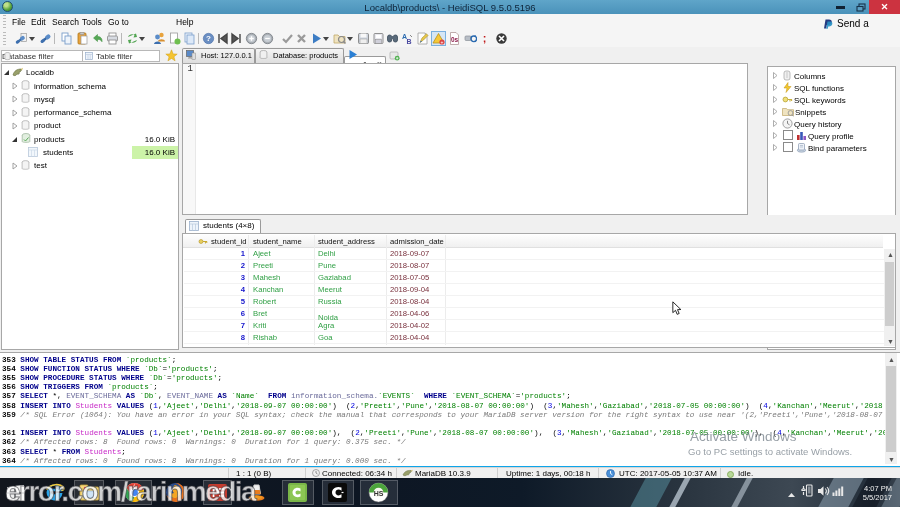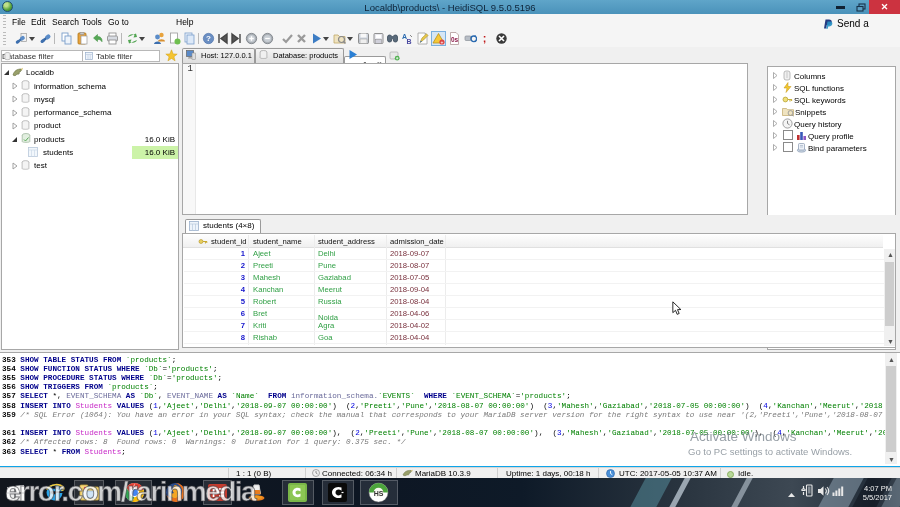--- a/index.html
+++ b/index.html
@@ -496,20 +496,21 @@
 <div class="ll" style="top:2.5px;"><span class="n">353 </span><span class="k">SHOW TABLE STATUS FROM </span><span class="g">`products`</span>;</div>
 <div class="ll" style="top:11.7px;"><span class="n">354 </span><span class="k">SHOW FUNCTION STATUS WHERE </span><span class="g">`Db`</span>=<span class="g">'products'</span>;</div>
 <div class="ll" style="top:20.9px;"><span class="n">355 </span><span class="k">SHOW PROCEDURE STATUS WHERE </span><span class="g">`Db`</span>=<span class="g">'products'</span>;</div>
 <div class="ll" style="top:30.1px;"><span class="n">356 </span><span class="k">SHOW TRIGGERS FROM </span><span class="g">`products`</span>;</div>
 <div class="ll" style="top:39.3px;"><span class="n">357 </span><span class="k">SELECT</span> *, <span class="q">EVENT_SCHEMA</span> <span class="k">AS</span> <span class="g">`Db`</span>, <span class="q">EVENT_NAME</span> <span class="k">AS</span> <span class="g">`Name`</span>  <span class="k">FROM</span> <span class="q">information_schema.</span><span class="g">`EVENTS`</span>  <span class="k">WHERE</span> <span class="g">`EVENT_SCHEMA`</span>=<span class="g">'products'</span>;</div>
 <div class="ll" style="top:48.5px;"><span class="n">358 </span><span class="k">INSERT INTO</span> <span class="m">Students</span> <span class="k">VALUES</span> (<span class="u">1</span>,<span class="g">'Ajeet'</span>,<span class="g">'Delhi'</span>,<span class="g">'2018-09-07 00:00:00'</span>)  (<span class="u">2</span>,<span class="g">'Preeti'</span>,<span class="g">'Pune'</span>,<span class="g">'2018-08-07 00:00:00'</span>)  (<span class="u">3</span>,<span class="g">'Mahesh'</span>,<span class="g">'Gaziabad'</span>,<span class="g">'2018-07-05 00:00:00'</span>)  (<span class="u">4</span>,<span class="g">'Kanchan'</span>,<span class="g">'Meerut'</span>,<span class="g">'2018</span></div>
 <div class="ll" style="top:57.7px;"><span class="n">359 </span><span class="c">/* SQL Error (1064): You have an error in your SQL syntax; check the manual that corresponds to your MariaDB server version for the right syntax to use near '(2,'Preeti','Pune','2018-08-07</span></div>
 <div class="ll" style="top:76.1px;"><span class="n">361 </span><span class="k">INSERT INTO</span> <span class="m">Students</span> <span class="k">VALUES</span> (<span class="u">1</span>,<span class="g">'Ajeet'</span>,<span class="g">'Delhi'</span>,<span class="g">'2018-09-07 00:00:00'</span>),  (<span class="u">2</span>,<span class="g">'Preeti'</span>,<span class="g">'Pune'</span>,<span class="g">'2018-08-07 00:00:00'</span>),  (<span class="u">3</span>,<span class="g">'Mahesh'</span>,<span class="g">'Gaziabad'</span>,<span class="g">'2018-07-05 00:00:00'</span>),  (<span class="u">4</span>,<span class="g">'Kanchan'</span>,<span class="g">'Meerut'</span>,<span class="g">'20</span></div>
 <div class="ll" style="top:85.3px;"><span class="n">362 </span><span class="c">/* Affected rows: 8  Found rows: 0  Warnings: 0  Duration for 1 query: 0.375 sec. */</span></div>
 <div class="ll" style="top:94.5px;"><span class="n">363 </span><span class="k">SELECT</span> * <span class="k">FROM</span> <span class="m">Students</span>;</div>
+<div class="ll" style="top:103.7px;"><span class="n">364 </span><span class="c">/* Affected rows: 0  Found rows: 8  Warnings: 0  Duration for 1 query: 0.000 sec. */</span></div>
 </div>
 <div class="sb" style="left:885px;top:353px;width:12px;height:111px;"></div>
 <div class="arr" style="left:888px;top:356px;">▲</div>
 <div class="sbthumb" style="left:886px;top:366px;width:10px;height:86px;"></div>
 <div class="arr" style="left:888px;top:456px;">▼</div>
 <div class="abs" id="activate1">Activate Windows</div>
 <div class="abs" id="activate2">Go to PC settings to activate Windows.</div>
 
 <div class="abs" id="statusbar"></div>
 <span class="ss" style="left:236px;">1 : 1 (0 B)</span>

